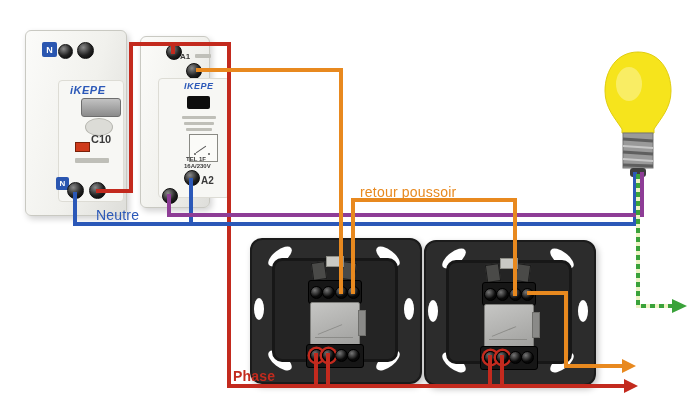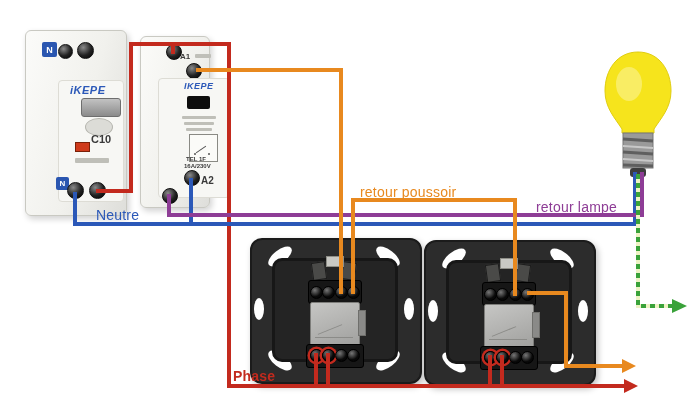--- a/index.html
+++ b/index.html
@@ -202,15 +202,14 @@
 
     <polyline class="w c-pouss" points="196,70 341,70 341,294"></polyline>
     <polyline class="w c-pouss" points="353,294 353,200 515,200 515,296"></polyline>
     <polyline class="w c-pouss" points="527,293 566,293 566,366 622,366"></polyline>
     <polygon class="ah-pouss" points="622,359 622,373 636,366"></polygon>
   </svg>
 
   <div class="lbl lbl-neutre" style="left:96px;top:207px">Neutre</div>
   <div class="lbl lbl-phase" style="left:233px;top:368px">Phase</div>
   <div class="lbl lbl-pouss" style="left:360px;top:184px">retour poussoir</div>
-  <div class="lbl lbl-lampe" style="left:536px;top:199px">retour lampe</div>
 
 </div>
 
 </body></html>

